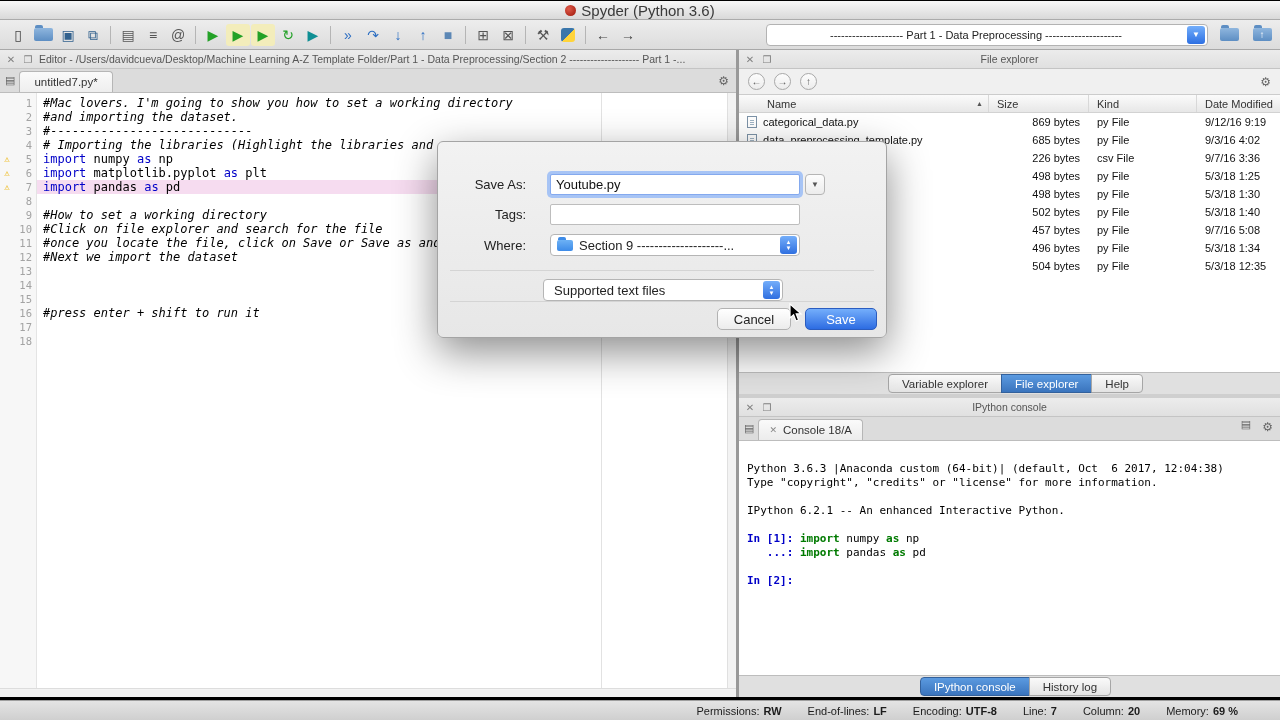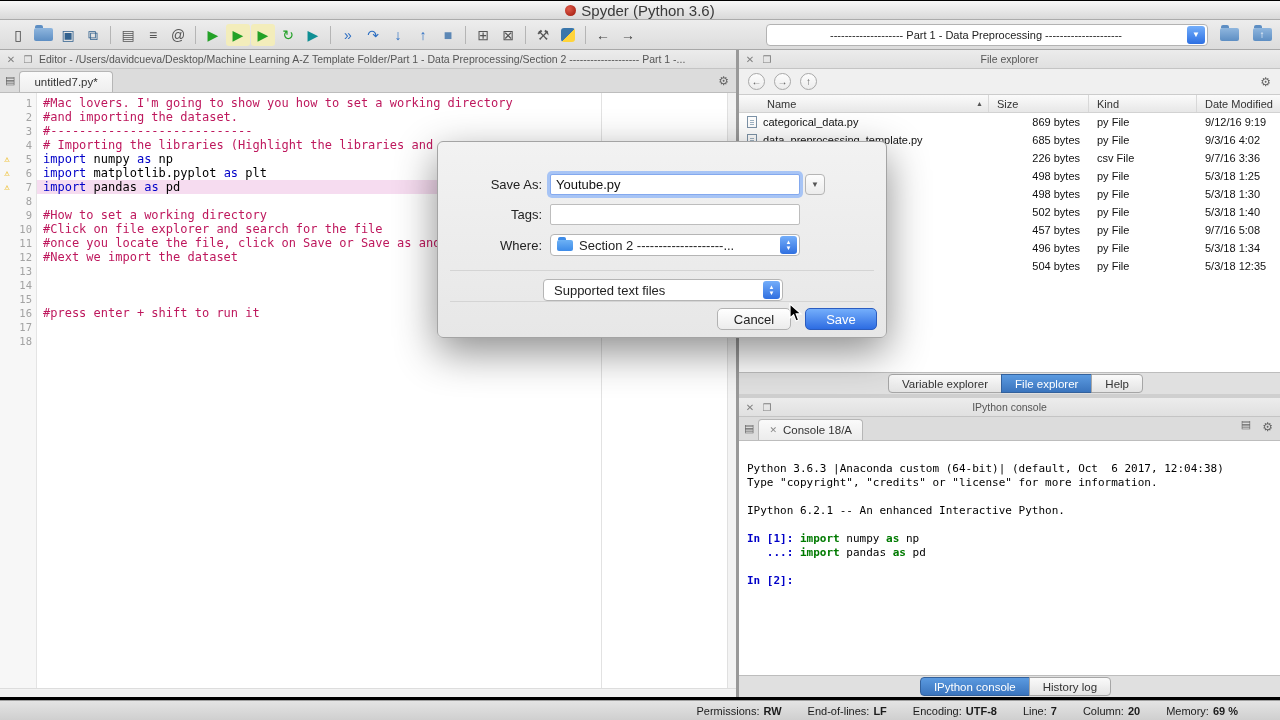--- a/index.html
+++ b/index.html
@@ -44,21 +44,21 @@
 
   .ed-body{flex:1;position:relative;overflow:hidden;padding-top:3px}
   .gutter-col{position:absolute;left:0;top:0;bottom:0;width:37px;background:#f7f7f7;border-right:1px solid #e4e4e4}
   .col-guide{position:absolute;left:601px;top:0;bottom:0;width:1px;background:#e2e2e2}
   .ed-vscroll{position:absolute;right:0;top:0;bottom:0;width:9px;background:#f3f3f3;border-left:1px solid #e0e0e0}
   .ed-line{display:flex;height:14px;font-family:"DejaVu Sans Mono",monospace;font-size:12px;white-space:pre;position:relative;z-index:1}
   .warncell{width:14px;text-align:center;font-size:9px;color:#edb200;line-height:14px}
   .lnum{width:23px;text-align:right;padding-right:5px;color:#a3a3a3;font-size:10.5px;line-height:14px}
   .txt{flex:1;padding-left:6px;line-height:14px;overflow:hidden;margin-right:9px}
   .txt.hl{background:#f6dcf0}
-  .c{color:#be185d;}
+  .c{color:#000000;font-style:italic}
   .k{color:#0000c8}
   .p{color:#000}
   .ed-scroll{height:9px;background:#f3f3f3;border-top:1px solid #ddd}
 
   
   .right-col{flex:1;display:flex;flex-direction:column;background:#cfcfcf;overflow:hidden}
   .explorer-pane{height:344px;display:flex;flex-direction:column;background:#ececec}
   .exp-toolbar{height:26px;background:#f0f0f0;border-bottom:1px solid #ccc;display:flex;align-items:center;gap:9px;padding:0 9px}
   .circ{width:17px;height:17px;border:1px solid #a8a8a8;border-radius:50%;background:linear-gradient(#fdfdfd,#ececec);color:#555;font-size:10px;display:flex;align-items:center;justify-content:center}
   .colheader{height:18px;display:flex;background:linear-gradient(#fbfbfb,#e7e7e7);border-bottom:1px solid #d2d2d2;font-size:11px;color:#333}
@@ -92,21 +92,21 @@
   .con-line .in{color:#0000c8;font-weight:bold}
   .con-line .k{color:#007a00;font-weight:bold}
 
   
   .statusbar{position:absolute;left:0;top:700px;width:1280px;height:20px;background:linear-gradient(#e4e4e4,#cfcfcf);border-top:1px solid #9f9f9f;display:flex;align-items:center;justify-content:flex-end;gap:26px;padding-right:42px;font-size:11px;color:#1c1c1c}
   .sitem .val{font-weight:bold;margin-left:4px}
 
   
   .dialog{position:absolute;left:437px;top:141px;width:450px;height:197px;background:linear-gradient(#f2f2f2,#e7e7e7);border:1px solid #a4a4a4;border-radius:6px;box-shadow:0 14px 42px rgba(0,0,0,.45);z-index:50;font-size:13px;color:#222}
   .drow{position:absolute;left:0;right:16px;display:flex;align-items:center}
-  .dlab{width:112px;text-align:right;padding-right:8px;flex:none}
+  .dlab{width:112px;text-align:right;padding-right:24px;flex:none}
   .dfield{width:250px;height:21px;border:1px solid #bdbdbd;border-radius:2px;background:#fff;font-size:13px;padding:0 5px;font-family:"Liberation Sans",sans-serif;color:#111}
   .dfield.focus{border:1px solid #84a9ee;box-shadow:0 0 0 3px rgba(108,160,250,.55);outline:none}
   .disc{width:20px;height:21px;border:1px solid #b5b5b5;border-radius:4px;background:linear-gradient(#fdfdfd,#ececec);display:flex;align-items:center;justify-content:center;font-size:8px;color:#555;margin-left:5px}
   .pop{width:250px;height:22px;background:#fff;border:1px solid #b5b5b5;border-radius:4px;display:flex;align-items:center;gap:6px;padding-left:6px;overflow:hidden}
   .pop .ptext{flex:1;white-space:nowrap;overflow:hidden;font-size:13px}
   .updown{width:17px;height:18px;margin-left:auto;margin-right:2px;background:linear-gradient(#74aefa,#2f6fe0);border-radius:3px;color:#fff;display:flex;flex-direction:column;align-items:center;justify-content:center;font-size:6px;line-height:6px;flex:none}
   .dsep{position:absolute;left:12px;right:12px;border-top:1px solid #d4d4d4}
   .btn{height:22px;border-radius:5px;font-size:13px;display:flex;align-items:center;justify-content:center;position:absolute}
   .btn.cancel{left:279px;top:166px;width:74px;background:linear-gradient(#ffffff,#ececec);border:1px solid #b2b2b2;color:#222}
   .btn.save{left:367px;top:166px;width:72px;background:linear-gradient(#74aefb,#2d6ce2);border:1px solid #2a5cc0;color:#fff}
@@ -387,21 +387,21 @@
     <span class="disc">▼</span>
   </div>
   <div class="drow" style="top:62px">
     <span class="dlab">Tags:</span>
     <input class="dfield" value="" style="">
   </div>
   <div class="drow" style="top:92px">
     <span class="dlab">Where:</span>
     <div class="pop">
       <span class="folder blue small"></span>
-      <span class="ptext">Section 2 --------------------...</span>
+      <span class="ptext">Section 9 --------------------...</span>
       <span class="updown">
           <span>▲</span>
           <span>▼</span>
         </span>
     </div>
   </div>
   <div class="dsep" style="top:128px"></div>
   <div class="drow" style="top:137px;left:105px">
     <div class="pop" style="width:240px">
       <span class="ptext" style="padding-left:4px">Supported text files</span>

